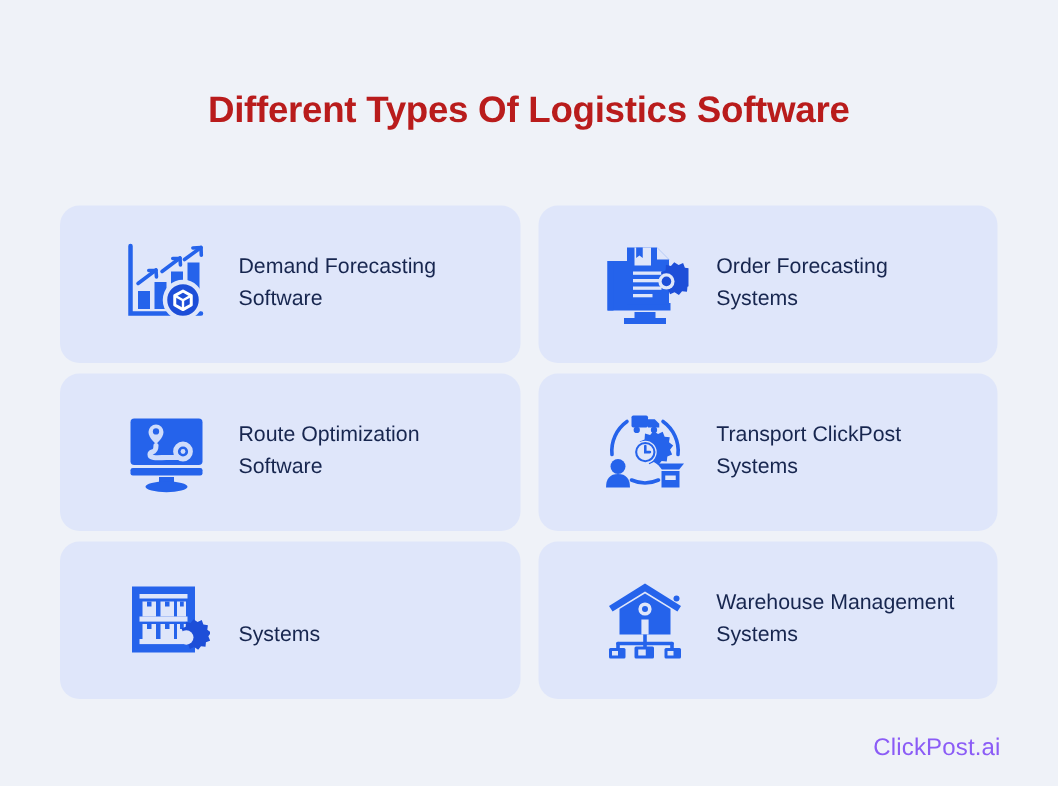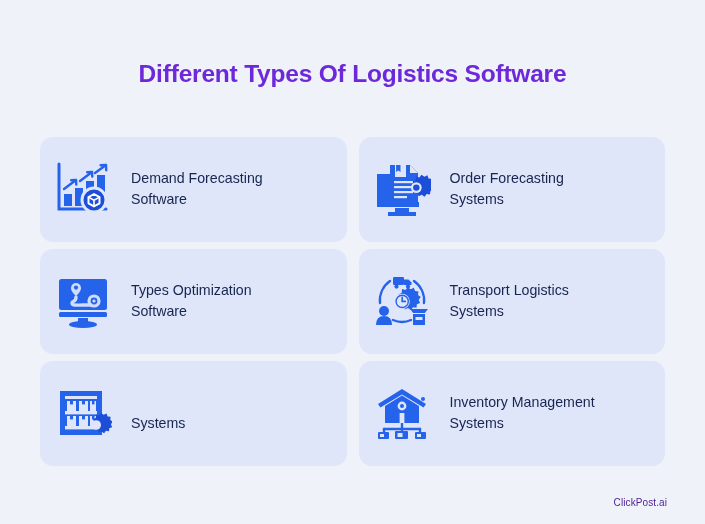--- a/index.html
+++ b/index.html
@@ -15,41 +15,41 @@
     position: relative;
   }
   .page {
     position: absolute;
     inset: 0;
     display: flex;
     flex-direction: column;
   }
   .title {
     text-align: center;
-    color: #6d28d9;
+    color: #b91c1c;
     font-size: 24.5px;
     font-weight: bold;
     letter-spacing: -0.2px;
     margin-top: 59px;
     line-height: 1.2;
   }
   .grid {
     margin: 32px 40px 0 40px;
     display: grid;
     grid-template-columns: 1fr 1fr;
     grid-template-rows: repeat(3, 105px);
     column-gap: 12px;
     row-gap: 7px;
   }
   .card {
     background: #dfe6fa;
     border-radius: 13px;
     display: flex;
     align-items: center;
-    padding-left: 12px;
+    padding-left: 40px;
     box-sizing: border-box;
     gap: 17px;
   }
   .card-icon {
     width: 62px;
     height: 62px;
     flex: 0 0 62px;
     display: flex;
     align-items: center;
     justify-content: center;
@@ -60,22 +60,22 @@
   .card-label {
     color: #17264f;
     font-size: 14.2px;
     line-height: 1.52;
     max-width: 185px;
   }
   .watermark {
     position: absolute;
     right: 38px;
     bottom: 16px;
-    color: #4c1d95;
-    font-size: 10px;
+    color: #8b5cf6;
+    font-size: 16px;
     letter-spacing: 0.1px;
   }
 </style>
 </head>
 <body>
 
 <div class="page">
 
   <h1 class="title">Different Types Of Logistics Software</h1>
 
@@ -142,21 +142,21 @@
           <path d="M24 45 h10 v4 H24 z" fill="#2563eb"></path>
           <ellipse cx="29" cy="51.5" rx="14" ry="3.6" fill="#2563eb"></ellipse>
           <path d="M17 15 c0 4 5 8 5 8 s5-4 5-8 a5 5 0 0 0-10 0 Z" fill="#cfdcfb"></path>
           <circle cx="22" cy="14.6" r="2.1" fill="#2563eb"></circle>
           <path d="M22 24 c0 6 -4 3 -4 6 s6 2 11 2 h8" stroke="#cfdcfb" stroke-width="3.4" fill="none" stroke-linecap="round" stroke-linejoin="round"></path>
           <circle cx="40" cy="28" r="5" fill="none" stroke="#cfdcfb" stroke-width="3.2"></circle>
           <circle cx="40" cy="28" r="1.6" fill="#cfdcfb"></circle>
         </svg>
       </span>
       <span class="card-label">
-        <span>Types Optimization</span><br>
+        <span>Route Optimization</span><br>
         <span>Software</span>
       </span>
     </div>
 
     <div class="card">
       <span class="card-icon">
         <svg width="58" height="56" viewBox="0 0 58 56" fill="none">
           <path d="M17 8 A24 24 0 0 0 7 30 M41 8 A24 24 0 0 1 51 30" stroke="#2563eb" stroke-width="2.4" fill="none" stroke-linecap="round"></path>
           <path d="M20 47 q9 4 18 0" stroke="#2563eb" stroke-width="2.4" fill="none" stroke-linecap="round"></path>
           <rect x="20" y="4" width="11" height="8" rx="1.2" fill="#2563eb"></rect>
@@ -170,21 +170,21 @@
             <path d="M0.2-4.6 v4 h3.1" stroke="#2563eb" stroke-width="1.7" stroke-linecap="round" fill="none"></path>
           </g>
           <circle cx="11" cy="38" r="5" fill="#2563eb"></circle>
           <path d="M3 52 q0-9 8-9 t8 9 Z" fill="#2563eb"></path>
           <path d="M37 36 h18 l-3.2 4 H40.2 Z" fill="#2563eb"></path>
           <rect x="40" y="41" width="12" height="11" fill="#2563eb"></rect>
           <rect x="42.5" y="44" width="7" height="3" fill="#dfe6fa"></rect>
         </svg>
       </span>
       <span class="card-label">
-        <span>Transport Logistics</span><br>
+        <span>Transport ClickPost</span><br>
         <span>Systems</span>
       </span>
     </div>
 
     <div class="card">
       <span class="card-icon">
         <svg width="58" height="56" viewBox="0 0 58 56" fill="none">
           <path d="M6 6 h42 v44 H6 Z" fill="#2563eb"></path>
           <rect x="11" y="11" width="32" height="3" fill="#dfe6fa"></rect>
           <rect x="11" y="26" width="32" height="3.4" fill="#dfe6fa"></rect>
@@ -235,21 +235,21 @@
             <rect x="42" y="47" width="11" height="7" rx="1"></rect>
           </g>
           <g fill="#dfe6fa">
             <rect x="7" y="49" width="4" height="3"></rect>
             <rect x="24.5" y="48" width="5" height="4"></rect>
             <rect x="44" y="49" width="4" height="3"></rect>
           </g>
         </svg>
       </span>
       <span class="card-label">
-        <span>Inventory Management</span><br>
+        <span>Warehouse Management</span><br>
         <span>Systems</span>
       </span>
     </div>
 
   </div>
 
   <div class="watermark">ClickPost.ai</div>
 </div>
 
 </body></html>

